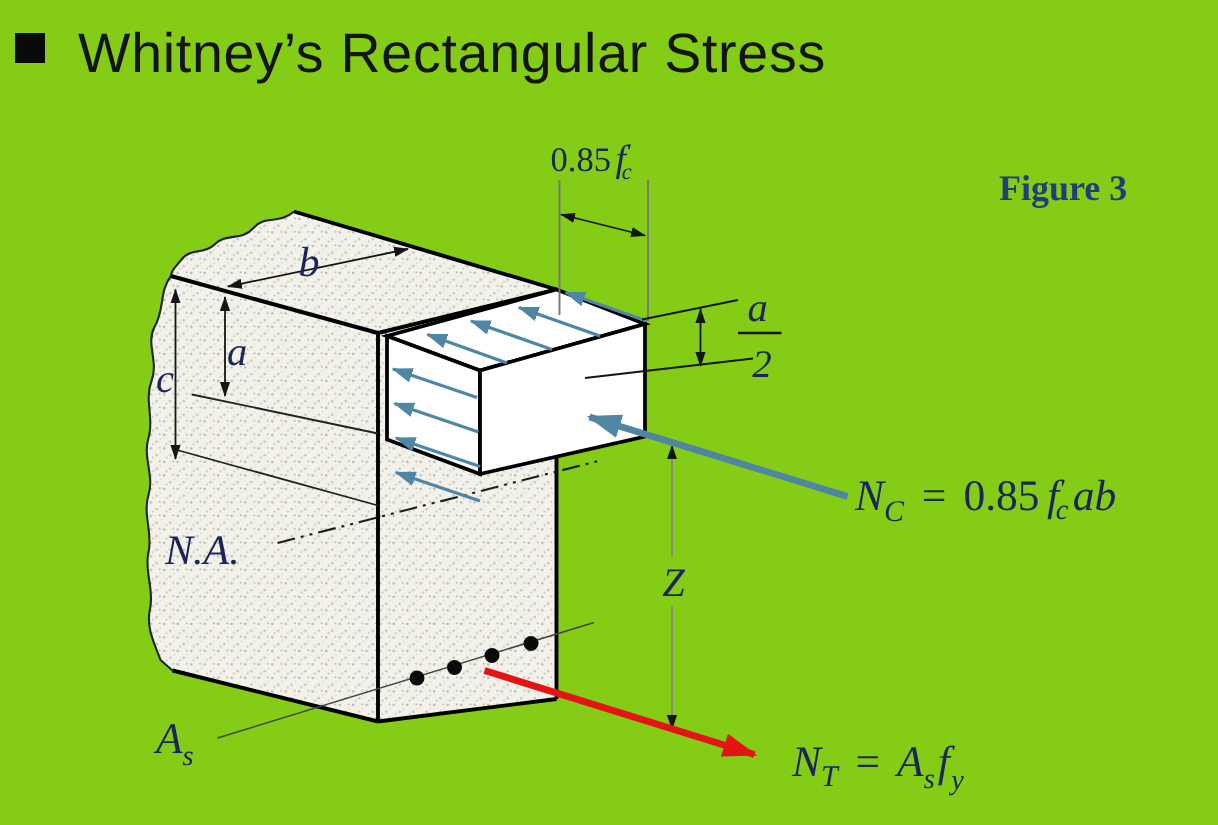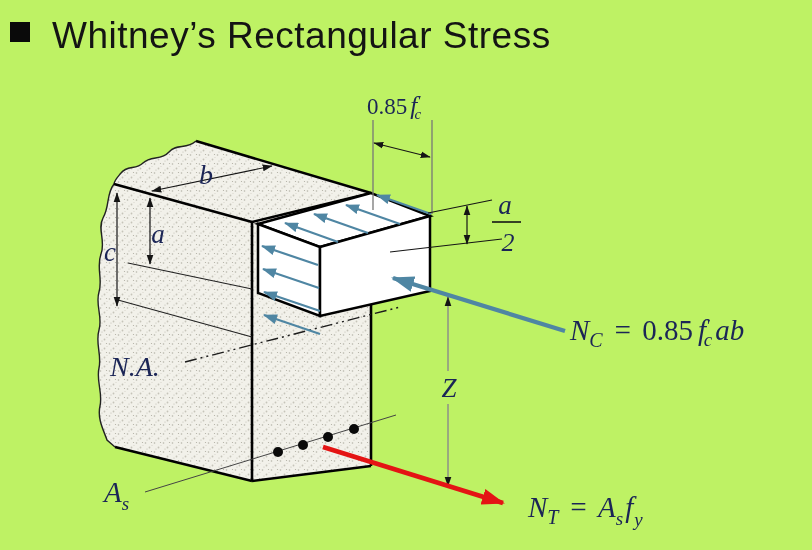--- a/index.html
+++ b/index.html
@@ -1,16 +1,16 @@
 <!DOCTYPE html>
 <html><head>
 <meta charset="utf-8">
 <style>
   html,body{margin:0;padding:0;background:#ffffff;}
-  .page{position:relative;width:812px;height:550px;background:#bef264;overflow:hidden;
+  .page{position:relative;width:812px;height:550px;background:#84cc16;overflow:hidden;
         font-family:"Liberation Sans",sans-serif;}
   .title{position:absolute;left:10px;top:12px;display:flex;align-items:flex-start;color:#111;}
   .bullet{display:inline-block;width:20px;height:20px;background:#0a0a0a;margin-top:10px;margin-right:22px;flex:0 0 auto;}
   .title-text{font-size:37px;line-height:47px;letter-spacing:.5px;color:#141414;}
   .figcap{position:absolute;left:666px;top:113px;font-family:"Liberation Serif",serif;
           font-weight:bold;font-size:24px;color:#1f3f7a;}
   svg text{font-family:"Liberation Serif",serif;font-style:italic;fill:#1b2556;}
   svg text .up{font-style:normal;}
   .diagram{position:absolute;left:0;top:0;}
 </style>
@@ -19,20 +19,21 @@
 
 <div class="page">
 
   <div class="title">
     <span class="bullet"></span>
     <div class="title-text">
       <div>Whitney’s Rectangular Stress</div>
     </div>
   </div>
 
+  <div class="figcap">Figure 3</div>
 
   <svg class="diagram" width="812" height="550" viewBox="0 0 812 550">
     <defs>
       <pattern id="spk" width="9" height="9" patternUnits="userSpaceOnUse">
         <rect width="9" height="9" fill="#f2f1ea"></rect>
         <circle cx="1.5" cy="2" r="0.8" fill="#b7b5aa"></circle>
         <circle cx="5.5" cy="6.5" r="0.9" fill="#c6c4b9"></circle>
         <circle cx="7.5" cy="1.5" r="0.6" fill="#aeaca1"></circle>
         <circle cx="3" cy="8" r="0.6" fill="#c0beb3"></circle>
         <circle cx="8" cy="4.5" r="0.5" fill="#d0cec4"></circle>

